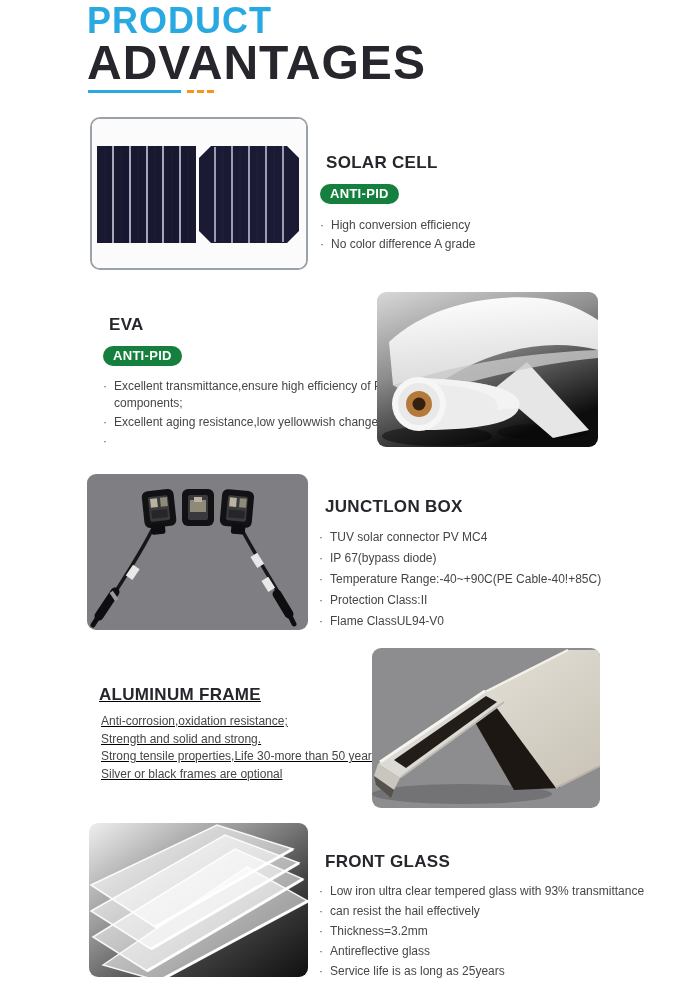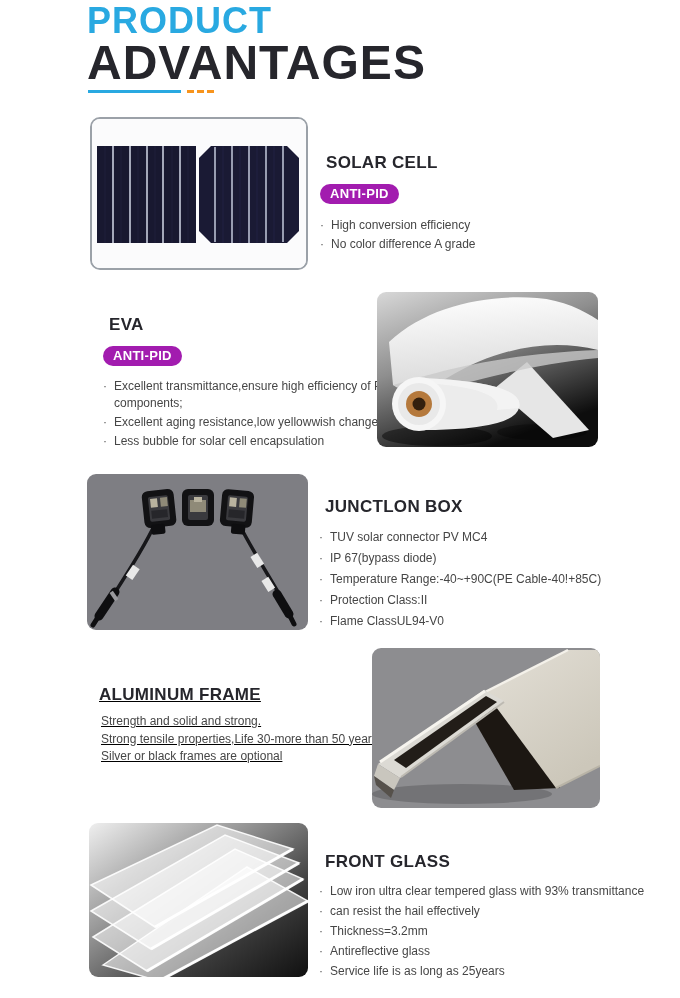--- a/index.html
+++ b/index.html
@@ -15,21 +15,21 @@
   .hdr{position:absolute;left:87px;top:0;}
   .hdr-l1{font-size:36px;font-weight:700;letter-spacing:1px;color:#29a9e1;line-height:42px;margin:0;}
   .hdr-l2{font-size:48px;font-weight:700;letter-spacing:1px;color:#26262c;line-height:42px;margin:0;}
   .hdr-rule{position:absolute;left:88px;top:90px;width:93px;height:3px;background:#29a9e1;}
   .hdr-dashes{position:absolute;left:187px;top:90px;display:flex;gap:3px;}
   .hdr-dashes span{display:block;width:7px;height:3px;background:#f7941d;}
   
   .sec-title{font-size:17px;font-weight:700;letter-spacing:.3px;color:#26262c;margin:6px;}
   .badge{
     display:inline-block;margin-top:5px;
-    background:#a21caf;color:#ffffff;
+    background:#15803d;color:#ffffff;
     font-size:13px;font-weight:700;letter-spacing:.3px;
     padding:2px 10px 3px 10px;border-radius:10px;
   }
   ul.blts{list-style:none;margin:10px 0 0 0;padding:0;}
   ul.blts li{
     position:relative;padding-left:11px;
     font-size:12px;color:#464646;line-height:16.5px;margin-bottom:2.5px;
   }
   ul.blts li .dot{position:absolute;left:0;top:0;color:#555;}
   .plain-lines div{font-size:12px;color:#464646;line-height:17.5px;}
@@ -102,21 +102,21 @@
       <li><span class="dot">·</span><span>No color difference A grade</span></li>
     </ul>
   </div>
 
   <div class="tb" style="left:103px;top:309px;width:292px;">
     <h2 class="sec-title">EVA</h2>
     <span class="badge">ANTI-PID</span>
     <ul class="blts" style="margin-top:12px;">
       <li><span class="dot">·</span><span>Excellent transmittance,ensure high efficiency of PV components;</span></li>
       <li><span class="dot">·</span><span>Excellent aging resistance,low yellowwish change;</span></li>
-      <li><span class="dot">·</span><span>Less bubble for solar cell encapsulation</span></li>
+      <li><span class="dot">·</span></li>
     </ul>
   </div>
 
   <div class="photo" style="left:377px;top:292px;width:221px;height:155px;">
     <svg viewBox="0 0 221 155" width="221" height="155">
       <defs>
         <linearGradient id="evabg" x1="0" y1="0" x2="0.5" y2="1">
           <stop offset="0" stop-color="#d8d8d8"></stop>
             <stop offset="0.45" stop-color="#8e8e8e"></stop>
             <stop offset="1" stop-color="#0d0d0d"></stop>
@@ -189,20 +189,21 @@
       <li style="line-height:18.5px;"><span class="dot">·</span><span>IP 67(bypass diode)</span></li>
       <li style="line-height:18.5px;"><span class="dot">·</span><span>Temperature Range:-40~+90C(PE Cable-40!+85C)</span></li>
       <li style="line-height:18.5px;"><span class="dot">·</span><span>Protection Class:II</span></li>
       <li style="line-height:18.5px;"><span class="dot">·</span><span>Flame ClassUL94-V0</span></li>
     </ul>
   </div>
 
   <div class="tb" style="left:93px;top:679px;width:300px;text-decoration:underline;">
     <h2 class="sec-title">ALUMINUM FRAME</h2>
     <div class="plain-lines" style="margin-top:8px;padding-left:8px;">
+      <div>Anti-corrosion,oxidation resistance;</div>
       <div>Strength and solid and strong.</div>
       <div>Strong tensile properties,Life 30-more than 50 years,</div>
       <div>Silver or black frames are optional</div>
     </div>
   </div>
 
   <div class="photo" style="left:372px;top:648px;width:228px;height:160px;">
     <svg viewBox="0 0 228 160" width="228" height="160">
       <defs>
         <linearGradient id="alface" x1="0" y1="0" x2="0.6" y2="1">

